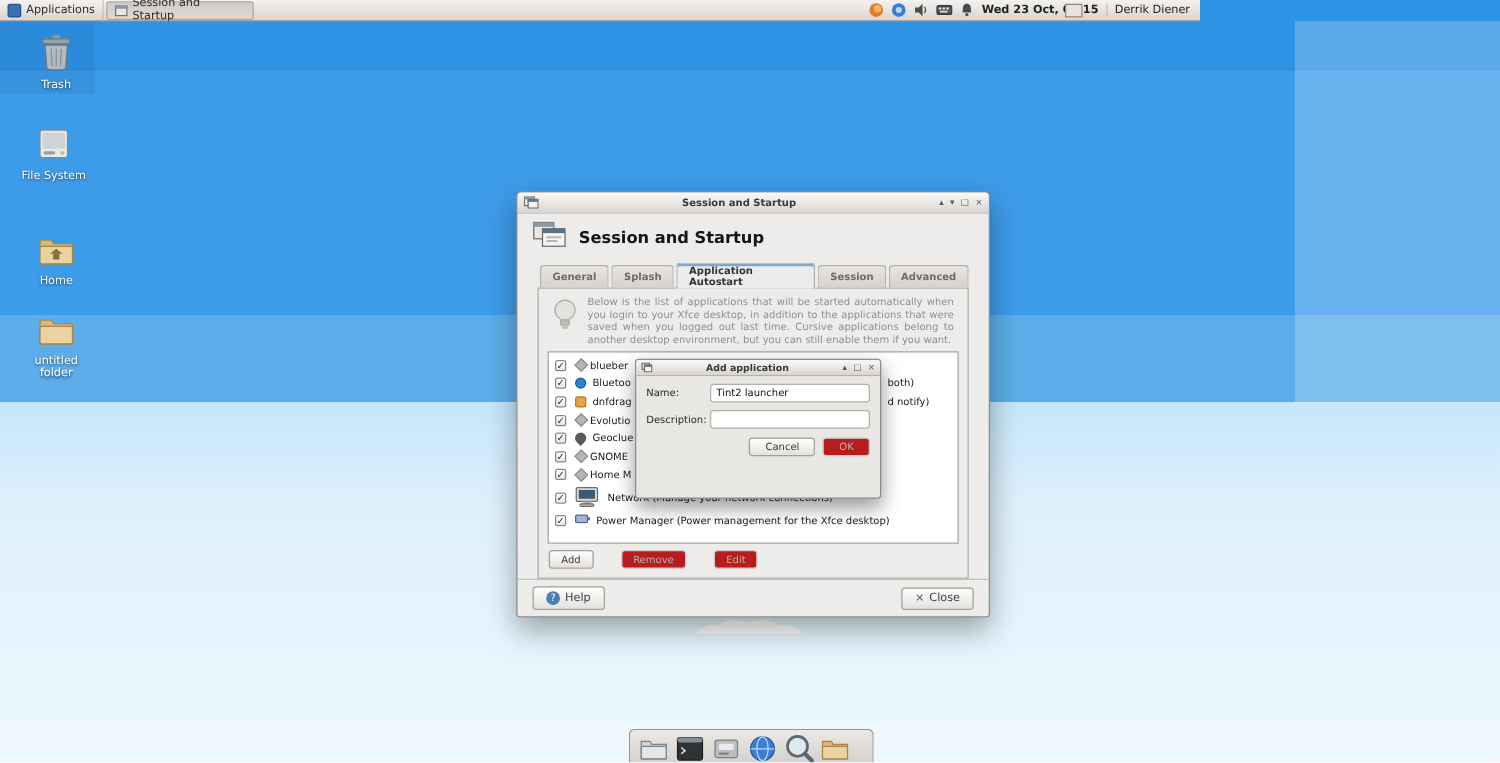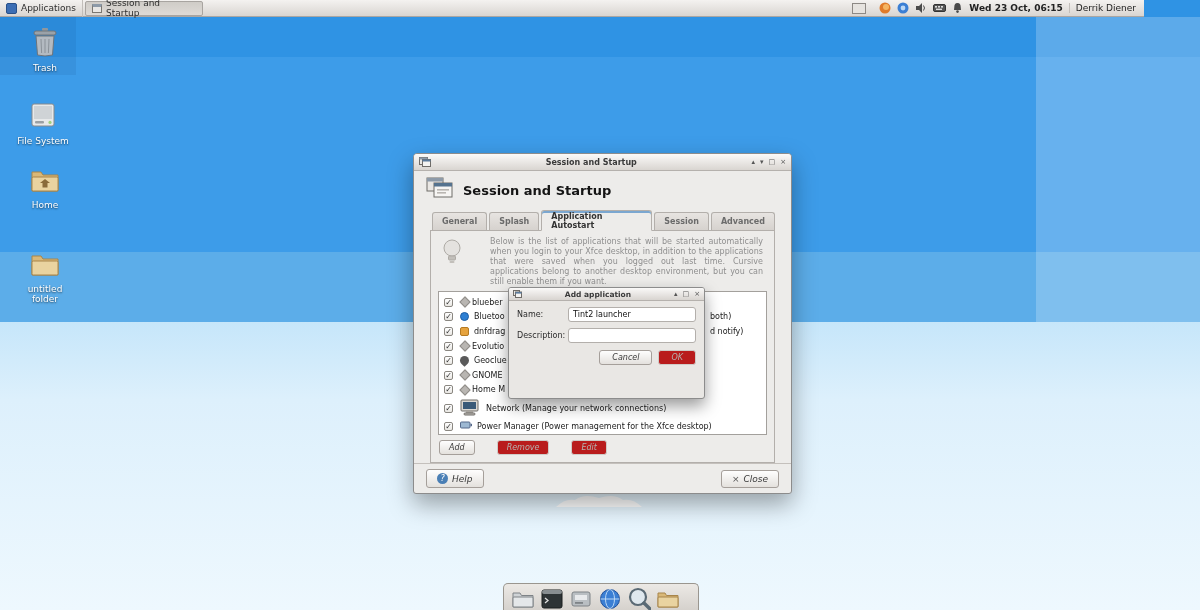--- a/index.html
+++ b/index.html
@@ -4,21 +4,21 @@
 <style>
   * { box-sizing: border-box; margin: 0; padding: 0; }
   body { margin: 0; font-family: "DejaVu Sans", sans-serif; }
   .screen { position: relative; width: 1200px; height: 610px; overflow: hidden;
     background: linear-gradient(180deg,#2f93e4 0,#2f93e4 57px,#3d9ce9 57px,#3d9ce9 252px,#5cade9 252px,#5cade9 322px,#c6e6fa 322px,#ddf0fc 400px,#eef8fe 610px);
   }
   .bg-right { position:absolute; left:1036px; top:17px; width:164px; height:305px; background:rgba(255,255,255,.22); }
   .bg-corner { position:absolute; left:0; top:17px; width:76px; height:58px; background:rgba(0,40,90,.08); }
 
   
-  .panel { position:absolute; left:0; top:0; width:1144px; height:17px; z-index:30;
+  .panel { position:absolute; left:0; top:0; width:960px; height:17px; z-index:30;
     background:linear-gradient(#f4f2f0,#d9d5d1); border-bottom:1px solid #aaa6a2;
     display:flex; align-items:center; font-size:9px; color:#2e2e2e; }
   .pbtn { display:flex; align-items:center; gap:4px; height:17px; padding:0 6px; }
   .app-menu { border-right:1px solid #c2beba; }
   .app-logo { width:11px; height:11px; border-radius:2px; background:#3c6eb4; border:1px solid #29518a; }
   .task-btn { margin-left:2px; background:linear-gradient(#cfccc7,#dedad6); border:1px solid #a8a4a0; border-radius:2px; height:15px; width:118px; }
   .mini-win { width:10px; height:9px; background:#e9e7e4; border:1px solid #7a7772; border-top:3px solid #8d9aa8; }
   .ws-box { position:absolute; left:852px; top:3px; width:14px; height:11px; background:#e6e3df; border:1px solid #8d8985; }
   .tray { margin-left:auto; display:flex; align-items:center; gap:6px; padding-right:8px; height:17px; }
   .tray svg { display:block; }
@@ -49,39 +49,39 @@
 
   .notebook { margin:0 16px; flex:1; display:flex; flex-direction:column; min-height:0; }
   .tabs { display:flex; align-items:flex-end; height:21px; padding-left:2px; gap:2px; }
   .tab { height:18px; padding:0 9px; font-size:8px; font-weight:bold; color:#6b6b6b; display:flex; align-items:center;
     background:linear-gradient(#e7e4e1,#d6d2ce); border:1px solid #b3afab; border-bottom:none; border-radius:3px 3px 0 0; }
   .tab.active { height:21px; background:#edecea; color:#333; position:relative; z-index:2; margin-bottom:-1px;
     border-bottom:1px solid #edecea; box-shadow:inset 0 2px 0 #7ba7d0; }
   .ncontent { border:1px solid #b3afab; background:#edecea; flex:1; padding:6px 7px 7px; display:flex; flex-direction:column; min-height:0; }
 
   .descrow { display:flex; gap:8px; padding:0 4px 4px 4px; }
-  .desc { flex:1; font-size:8px; line-height:10px; color:#8f8f8f; text-align:justify;margin-left:20px; }
+  .desc { flex:1; font-size:8px; line-height:10px; color:#8f8f8f; text-align:justify; }
 
   .applist { border:1px solid #a3a09c; background:#fff; flex:1; overflow:hidden; padding-top:3px; }
   .lrow { height:14.6px; display:flex; align-items:center; padding-left:5px; position:relative; font-size:8px; color:#1a1a1a; }
   .lrow.tall { height:22px; }
   .cb { width:9px; height:9px; border:1px solid #8a8781; border-radius:2px; background:linear-gradient(#fff,#e9e7e3);
     font-size:8px; line-height:8px; text-align:center; color:#2f2f2f; margin-right:7px; flex:0 0 9px; }
   .ai { margin-right:5px; flex:0 0 auto; }
   .ic-d  { width:8px; height:8px; background:#b9b6b2; border:1px solid #908d89; transform:rotate(45deg); margin:0 3px 0 1px; }
   .ic-bt { width:9px; height:9px; border-radius:50%; background:#2d7fd3; border:1px solid #1c5da3; }
   .ic-or { width:9px; height:9px; border-radius:2px; background:#e6a33e; border:1px solid #b57a23; }
   .ic-pin{ width:9px; height:9px; border-radius:50% 50% 50% 0; background:#5a5a5a; transform:rotate(-45deg); }
   .al { white-space:nowrap; }
   .ar { position:absolute; left:271px; white-space:nowrap; }
 
   .listbtns { display:flex; gap:22px; padding:5px 1px 0 1px; }
   .btn { display:inline-flex; align-items:center; justify-content:center; gap:4px;
     border:1px solid #a59f9a; border-radius:3px; background:linear-gradient(#fefefe,#e4e1dd);
-    font-size:9px; color:#3c3c3c; padding:3px 10px; cursor:default;font-style:italic; }
+    font-size:9px; color:#3c3c3c; padding:3px 10px; cursor:default; }
   .btn.small { font-size:8px; padding:2px 9px; }
   .btn.disabled { border-color:#cfccc8; background:#b91c1c; color:#b5b2ae; }
 
   .wfoot { flex:0 0 30px; border-top:1px solid #c4c0bc; display:flex; align-items:center; justify-content:space-between; padding:0 12px; }
   .help-ic { width:11px; height:11px; border-radius:50%; background:#4a7fb5; color:#fff; font-size:8px; line-height:11px; text-align:center; }
   .x-ic { font-size:9px; color:#555; }
 
   
   .dialog { position:absolute; left:508px; top:287px; width:197px; height:112px; z-index:20;
     background:#e9e7e4; border:1px solid #8c8c8c; border-radius:3px; box-shadow:0 7px 16px rgba(0,0,0,.4);
@@ -178,21 +178,21 @@
   </div>
   <div class="dicon" style="left:14px; top:100px;">
     <span><svg width="28" height="30">
           <rect x="3" y="4" width="22" height="22" rx="2" fill="#e7e9ea" stroke="#86898c"></rect>
           <rect x="5" y="6" width="18" height="13" fill="#cfd3d6"></rect>
           <rect x="6" y="21" width="9" height="2.5" rx="1" fill="#9aa0a5"></rect>
           <circle cx="21" cy="22.4" r="1.6" fill="#9fd07e"></circle>
         </svg></span>
     <div class="dlabel">File System</div>
   </div>
-  <div class="dicon" style="left:16px; top:166px;">
+  <div class="dicon" style="left:16px; top:186px;">
     <span><svg width="30" height="28">
           <path d="M2 6 L11 6 L13 9 L28 9 L28 25 L2 25 Z" fill="#d9b878" stroke="#a8854a"></path>
           <rect x="2" y="11" width="26" height="14" rx="1.5" fill="#e9d3a0" stroke="#a8854a"></rect>
           <polygon points="15,13 20,17 10,17" fill="#8a6b3a"></polygon>
           <rect x="12.5" y="17" width="5" height="4.5" fill="#8a6b3a"></rect>
         </svg></span>
     <div class="dlabel">Home</div>
   </div>
   <div class="dicon" style="left:16px; top:250px;">
     <span><svg width="30" height="28">

